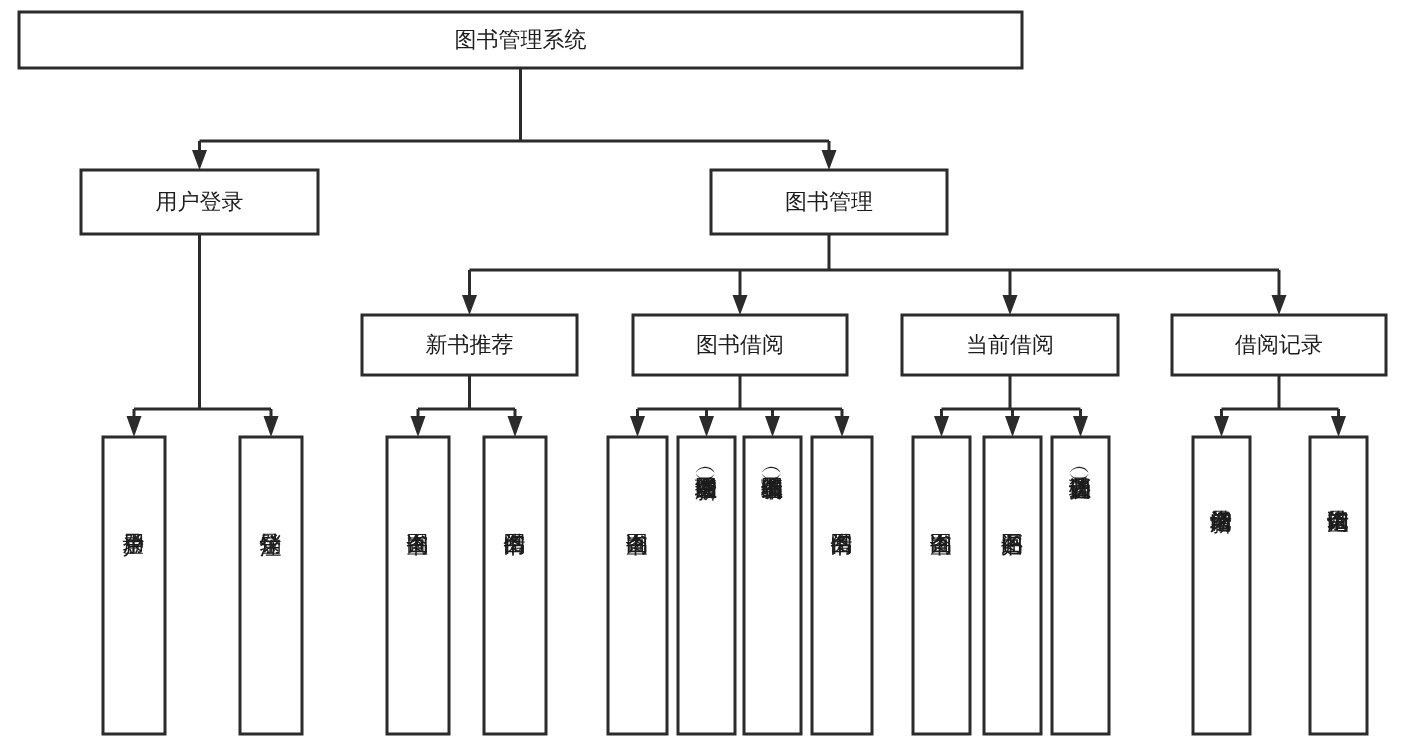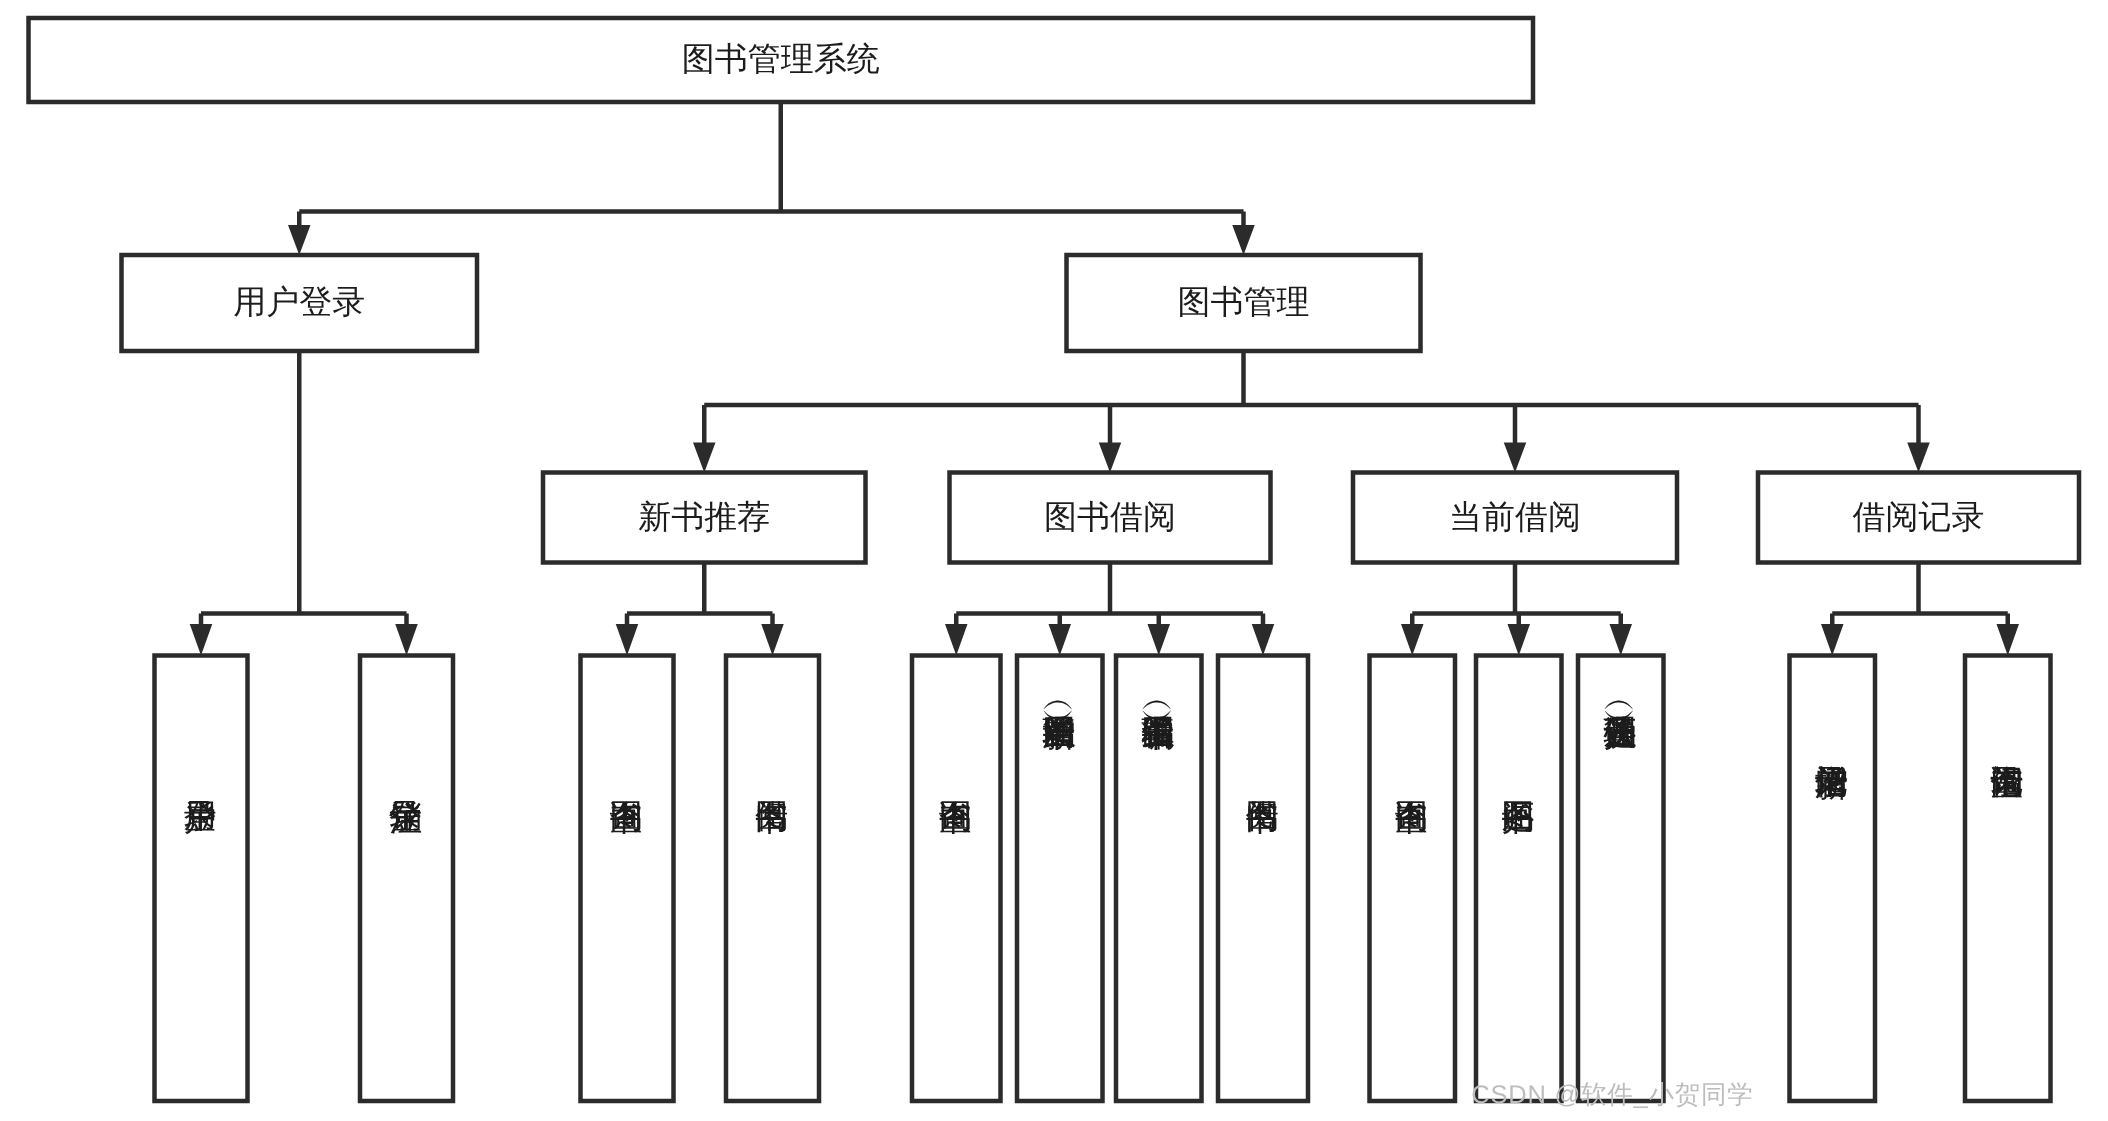--- a/index.html
+++ b/index.html
@@ -224,14 +224,13 @@
       <text class="node-label-v" x="1221.5" y="493" writing-mode="tb" glyph-orientation-vertical="0">新增借阅记录</text>
     </g>
 
     <g>
       <rect class="node-rect" x="1310" y="437" width="57" height="297"></rect>
       <text class="node-label-v" x="1338.5" y="493" writing-mode="tb" glyph-orientation-vertical="0">查询借阅记录</text>
     </g>
 
   </svg>
 
-  <div class="watermark">CSDN @软件_小贺同学</div>
 </div>
 
 </body></html>

